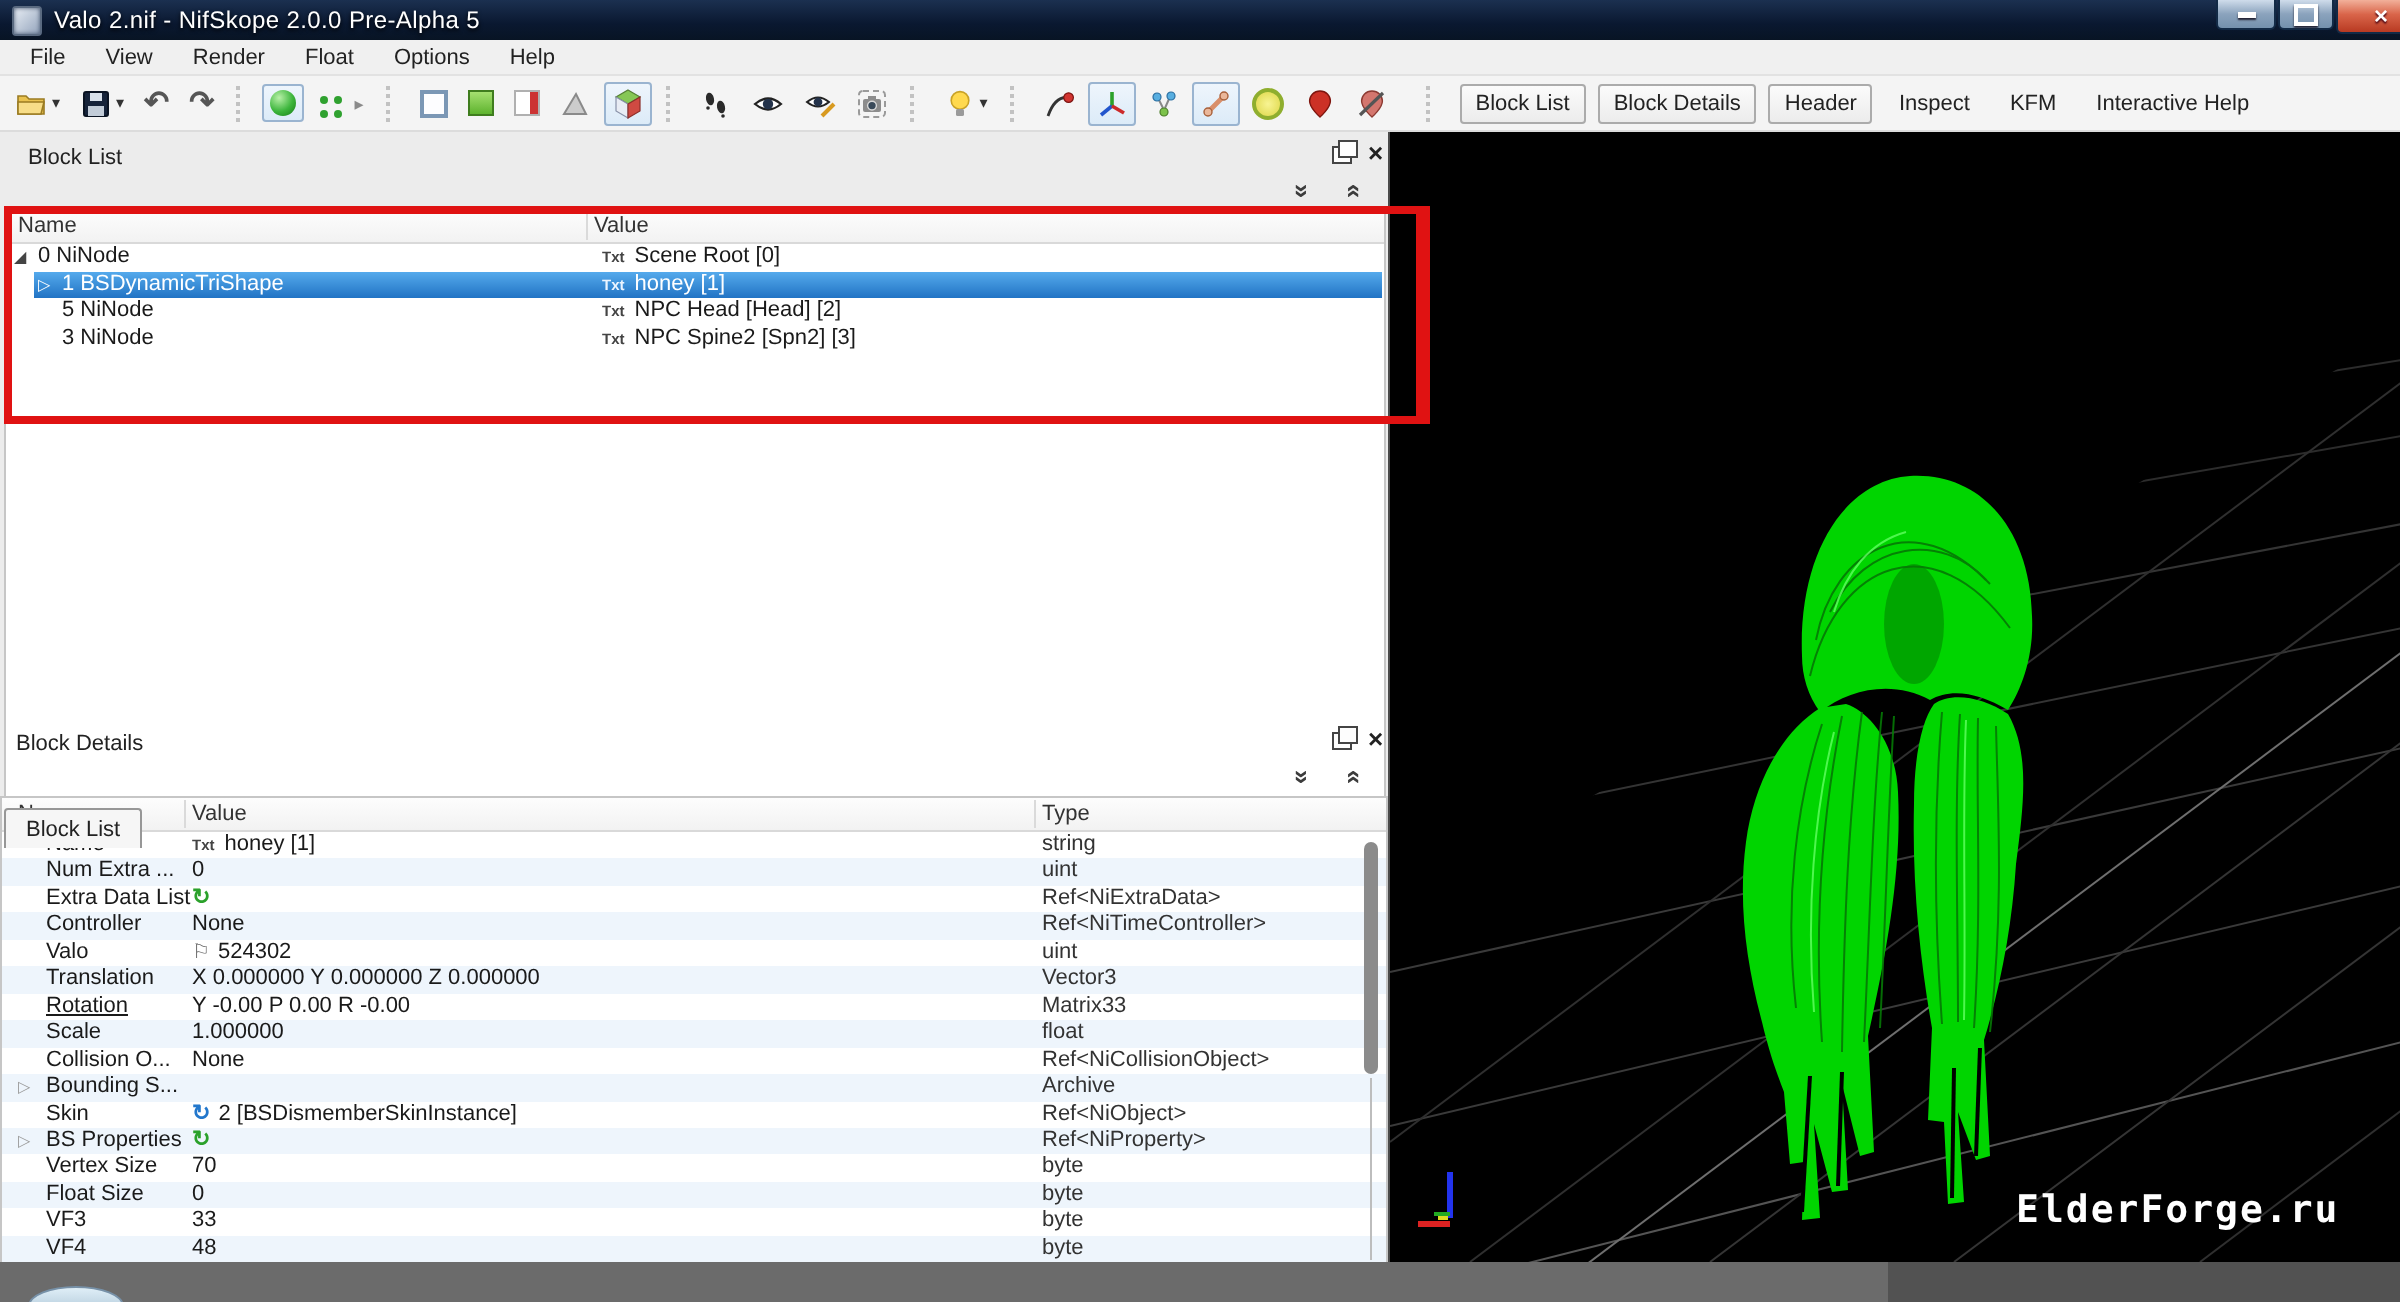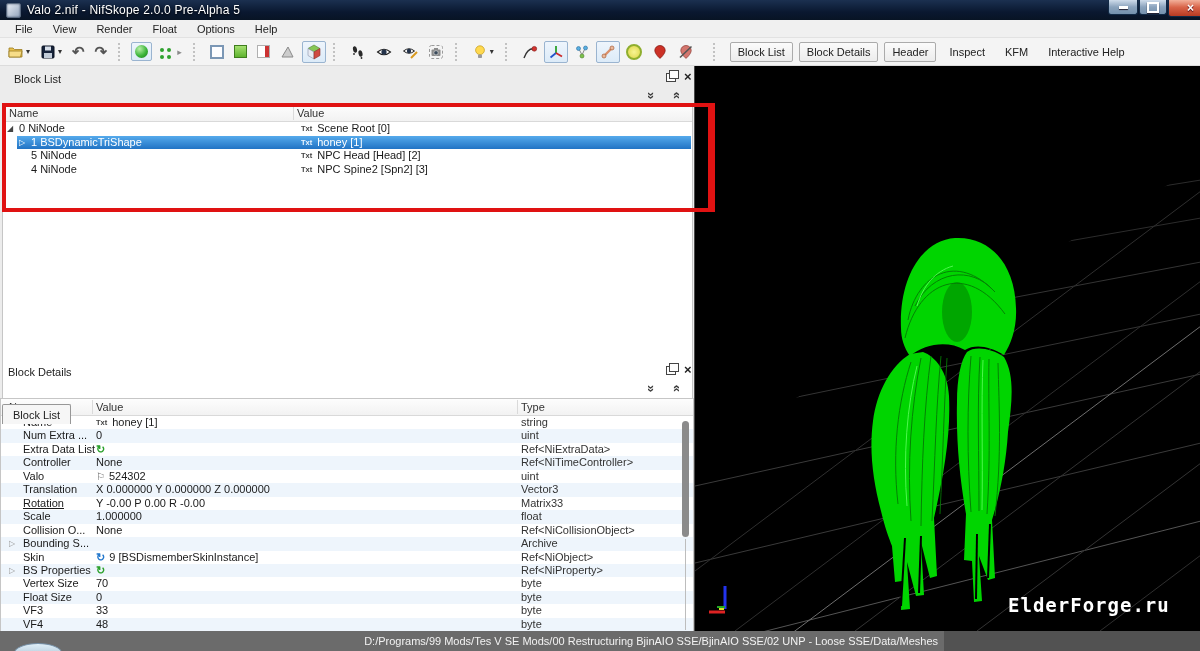--- a/index.html
+++ b/index.html
@@ -311,21 +311,21 @@
           </span>
         </div>
         <div class="trow" style="top: 44px; --selleft: 14px;">
           <span class="cell" style="left: 28px;">5 NiNode</span>
           <span class="vflex" style="left: 298px;">
             <span class="txt-ico">Txt</span>
             <span>NPC Head [Head] [2]</span>
           </span>
         </div>
         <div class="trow" style="top: 57.5px; --selleft: 14px;">
-          <span class="cell" style="left: 28px;">4 NiNode</span>
+          <span class="cell" style="left: 28px;">3 NiNode</span>
           <span class="vflex" style="left: 298px;">
             <span class="txt-ico">Txt</span>
             <span>NPC Spine2 [Spn2] [3]</span>
           </span>
         </div>
       </div>
   </div>
 
   <div id="bl-tabs" class="abs">
       <div class="tab active">Block List</div>
@@ -421,21 +421,21 @@
           <span class="cell" style="left: 22px;">Bounding S...</span>
           <span class="vflex" style="left: 95px;">
             <span></span>
           </span>
           <span class="cell" style="left: 520px; color: rgb(51, 51, 51);">Archive</span>
         </div>
         <div class="trow" style="top: 151.5px;">
           <span class="cell" style="left: 22px;">Skin</span>
           <span class="vflex" style="left: 95px;">
             <span class="ref-ico blue">↻</span>
-            <span>9 [BSDismemberSkinInstance]</span>
+            <span>2 [BSDismemberSkinInstance]</span>
           </span>
           <span class="cell" style="left: 520px; color: rgb(51, 51, 51);">Ref&lt;NiObject&gt;</span>
         </div>
         <div class="trow alt" style="top: 164.95px;">
           <span class="exp hollow" style="left: 8px;">▷</span>
           <span class="cell" style="left: 22px;">BS Properties</span>
           <span class="vflex" style="left: 95px;">
             <span class="ref-ico green">↻</span>
             <span></span>
           </span>
@@ -533,15 +533,14 @@
       <path d="M14,546 L30,546" stroke="#dd2222"></path>
       <path d="M22,541 L30,541" stroke="#22aa22" stroke-width="2"></path>
       <path d="M24,543 L29,543" stroke="#dddd22" stroke-width="2"></path>
     </g>
   </svg>
 </div>
 <div id="watermark" class="abs">ElderForge.ru</div>
 
 <div id="statusbar" class="abs">
   <div id="status-dark"></div>
-  <div id="status-text">D:/Programs/99 Mods/Tes V SE Mods/00 Restructuring BjinAIO SSE/BjinAIO SSE/02 UNP - Loose SSE/Data/Meshes</div>
 </div>
 <div id="corner-bubble" class="abs"></div>
 
 </body></html>

